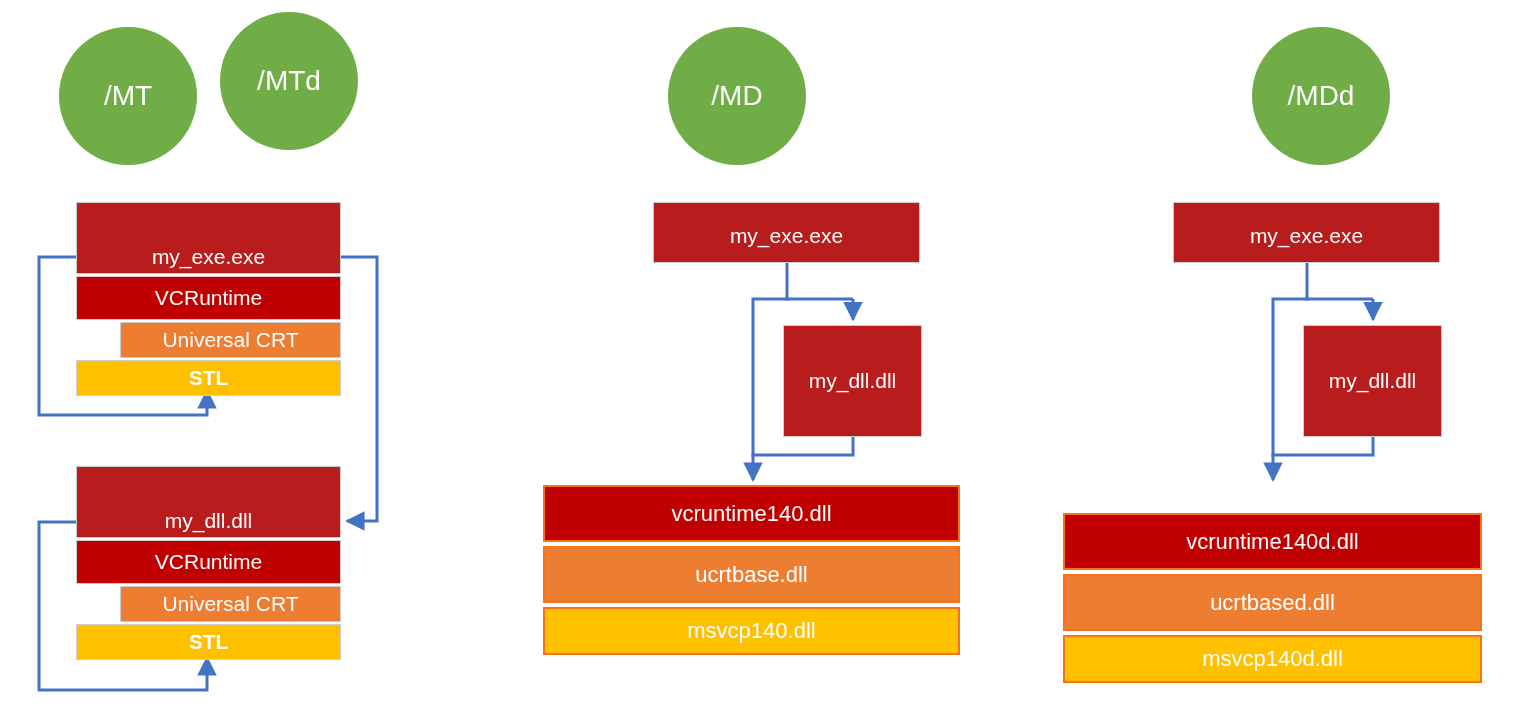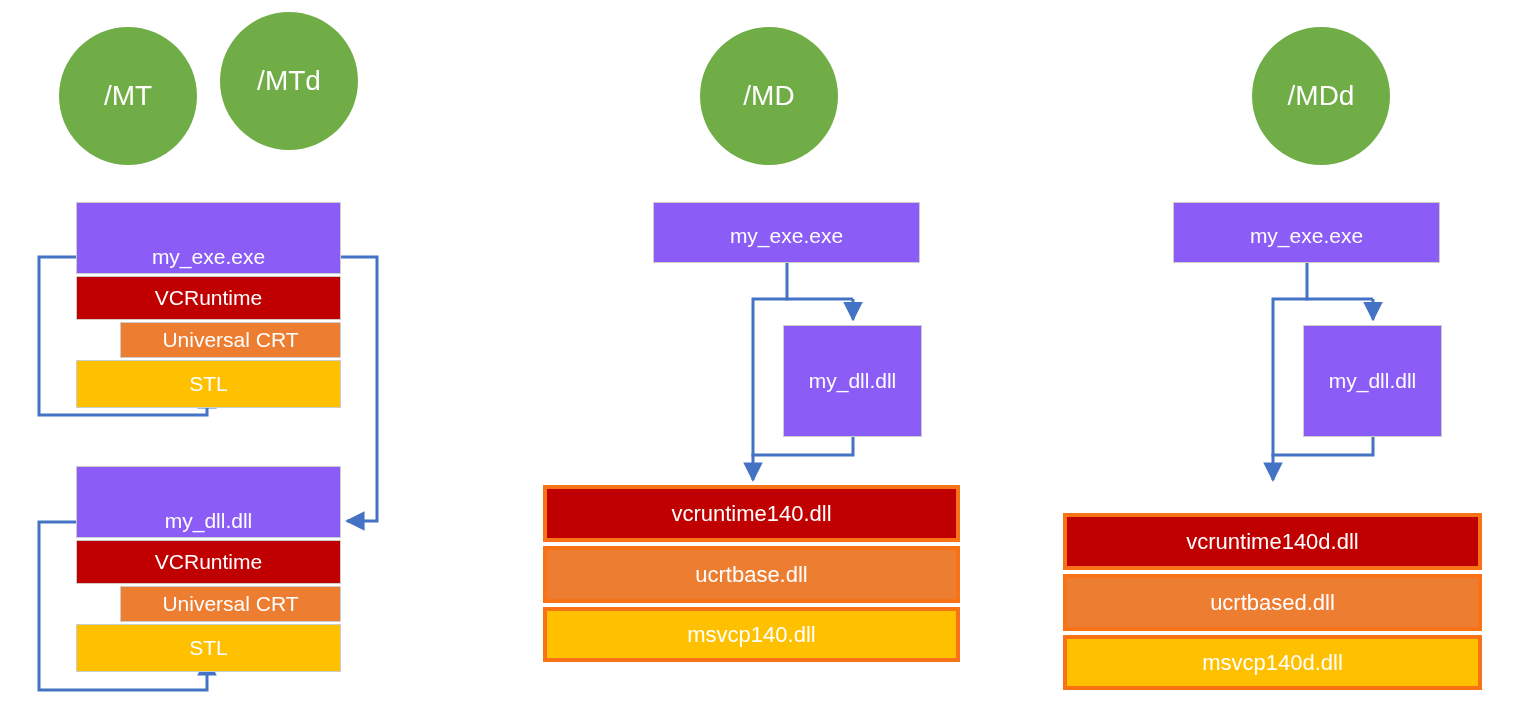--- a/index.html
+++ b/index.html
@@ -31,21 +31,21 @@
   .box {
     position: absolute;
     color: #ffffff;
     box-sizing: border-box;
     border: 1px solid #cdcdcd;
     font-size: 21px;
     display: flex;
     align-items: center;
     justify-content: center;
   }
-  .blue-fill   { background: #8b5cf6; }
+  .blue-fill   { background: #b91c1c; }
   .red-fill    { background: #C00000; }
   .orange-fill { background: #ED7D31; }
   .gold-fill   { background: #FFC000; }
 
   .stack { position: absolute; display: flex; flex-direction: column; }
   .stack .row {
     box-sizing: border-box;
     border: 1px solid #cdcdcd;
     color: #ffffff;
     font-size: 21px;
@@ -57,39 +57,39 @@
 
   .stack .exe-title {
     height: 72px;
     display: flex;
     align-items: flex-end;
     justify-content: center;
     padding-bottom: 4px;
   }
   .stack .layer-a { height: 44px; }
   .stack .layer-b { height: 36px; margin-left: 44px; }
-  .stack .layer-c { height: 48px; }
+  .stack .layer-c { height: 36px; font-weight: bold; }
 
   .exe-wide { height: 61px; padding-top: 6px; }
   .dll-square { width: 139px; height: 112px; }
 
   .runtime-stack { position: absolute; display: flex; flex-direction: column; }
   .runtime-stack .rt-row {
     box-sizing: border-box;
-    border: 4px solid #f97316;
+    border: 2px solid #f97316;
     color: #ffffff;
     font-size: 22px;
     display: flex;
     align-items: center;
     justify-content: center;
   }
   .runtime-stack .rt-row + .rt-row { margin-top: 4px; }
   .rt-a { height: 57px; }
   .rt-b { height: 57px; }
-  .rt-c { height: 55px; }
+  .rt-c { height: 48px; }
 </style>
 </head>
 <body>
 
 <div class="canvas">
 
   <svg class="arrows" viewBox="0 0 1539 714" xmlns="http://www.w3.org/2000/svg">
     <defs>
       <marker id="arrowhead" viewBox="0 0 10 10" refX="9" refY="5" markerWidth="6.5" markerHeight="6.5" orient="auto">
         <path d="M 0 0 L 10 5 L 0 10 z" fill="#4472C4"></path>
@@ -133,21 +133,21 @@
 
   <div class="stack" style="left:76px; top:466px; width:265px;">
     <div class="row blue-fill exe-title">
       <span>my_dll.dll</span>
     </div>
     <div class="row red-fill layer-a">VCRuntime</div>
     <div class="row orange-fill layer-b">Universal CRT</div>
     <div class="row gold-fill layer-c">STL</div>
   </div>
 
-  <div class="circle" style="left:700px; top:27px;">
+  <div class="circle" style="left:668px; top:27px;">
     <span>/MD</span>
   </div>
 
   <div class="box blue-fill exe-wide" style="left:653px; top:202px; width:267px;">
     <span>my_exe.exe</span>
   </div>
 
   <div class="box blue-fill dll-square" style="left:783px; top:325px;">
     <span>my_dll.dll</span>
   </div>

